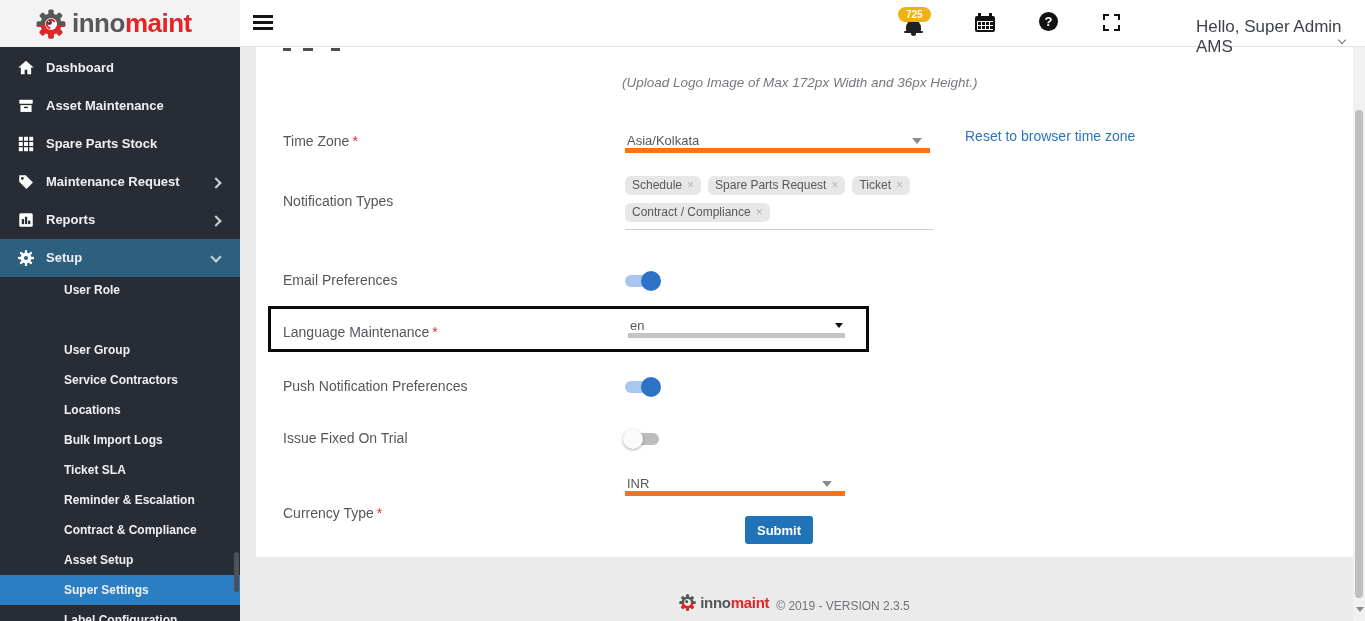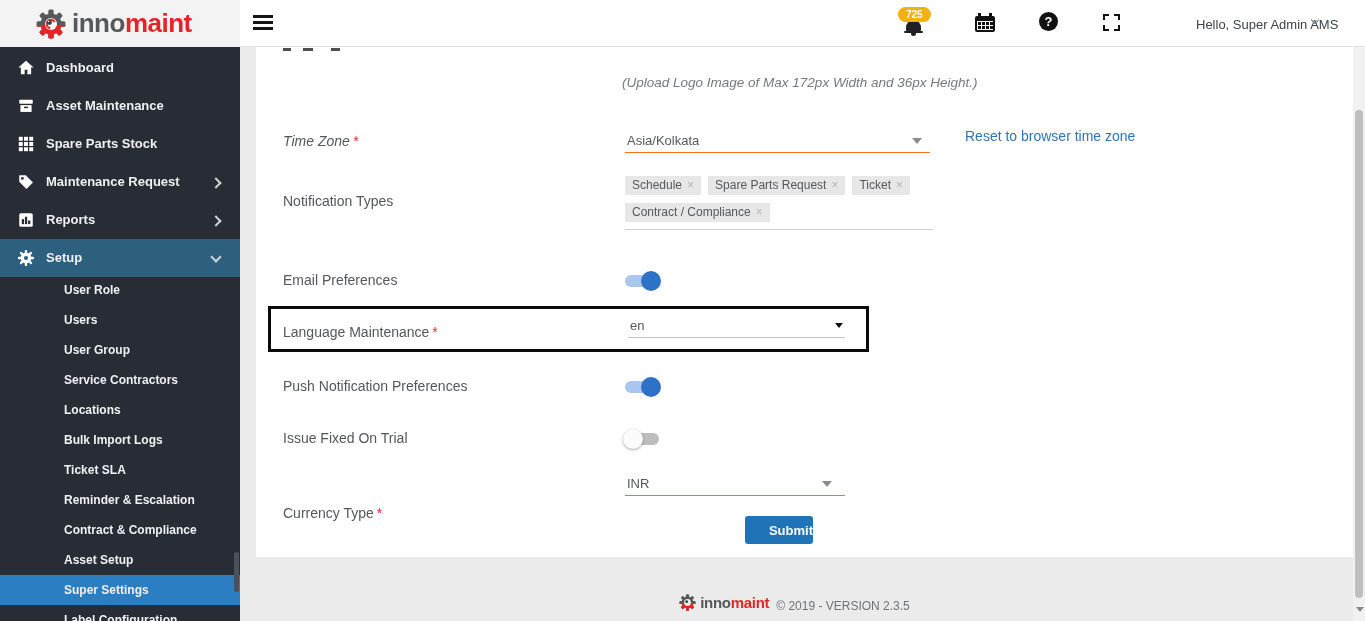--- a/index.html
+++ b/index.html
@@ -26,21 +26,21 @@
   .calendar .grid { position:absolute; left:2px; right:2px; top:5px; bottom:2px;
      background-image:linear-gradient(#fff 1px, transparent 1px),linear-gradient(90deg,#fff 1px, transparent 1px);
      background-size:4px 4px; background-position:0 0; }
   .help { position:absolute; left:1039px; top:12px; width:19px; height:19px; background:#111; border-radius:50%; color:#fff; font-size:13px; font-weight:700; text-align:center; line-height:19px; }
   .fullscreen { position:absolute; left:1103px; top:14px; width:17px; height:17px; }
   .fullscreen i { position:absolute; width:6px; height:6px; border:2px solid #111; }
   .fullscreen i.tl { left:0; top:0; border-right:none; border-bottom:none; }
   .fullscreen i.tr { right:0; top:0; border-left:none; border-bottom:none; }
   .fullscreen i.bl { left:0; bottom:0; border-right:none; border-top:none; }
   .fullscreen i.br { right:0; bottom:0; border-left:none; border-top:none; }
-  .greeting { position:absolute; left:1196px; top:17px; font-size:13px; color:#3f4347; cursor:pointer; }
+  .greeting { position:absolute; left:1196px; top:17px; font-size:17px; color:#3f4347; cursor:pointer; }
   .greeting .chev { display:inline-block; border:solid #6f7478; border-width:0 1.5px 1.5px 0; padding:2.5px; transform:rotate(45deg); margin-left:6px; vertical-align:3px; }
 
   
   .sidebar { position:absolute; left:0; top:47px; width:240px; height:574px; background:#282d35; overflow:hidden; z-index:20; }
   .s-item { position:absolute; left:0; width:240px; height:38px; cursor:pointer; }
   .s-item .lbl { position:absolute; left:46px; top:0; line-height:38px; font-size:13px; font-weight:700; color:#eef0f2; }
   .s-item .ico { position:absolute; left:17px; top:10px; width:18px; height:18px; }
   .s-item.active-parent { background:#2d5f7e; }
   .chev { display:inline-block; border:solid #ccd1d6; border-width:0 2px 2px 0; padding:3px; position:absolute; right:20px; }
   .chev.right { transform:rotate(-45deg); top:16px; }
@@ -51,52 +51,52 @@
   .side-scroll-thumb { position:absolute; right:1px; top:505px; width:5px; height:40px; background:#4a515c; border-radius:3px; }
 
   
   .card { position:absolute; left:256px; top:47px; width:1174px; height:510px; background:#ffffff; }
   .clip-mark { position:absolute; top:1px; height:3px; background:#4b4e52; }
   .cm1 { left:27px; width:8px; } .cm2 { left:47px; width:10px; } .cm3 { left:75px; width:9px; }
 
   .upload-hint { position:absolute; left:366px; top:28px; font-size:13.5px; font-style:italic; color:#75797d; }
   .f-label { position:absolute; left:27px; font-size:14px; color:#54575b; }
   .req { color:#e02d2d; margin-left:3px; }
-  .lbl-tz { top:86px;font-style:italic; } .lbl-nt { top:146px; } .lbl-email { top:225px; } .lbl-lang { top:277px; }
+  .lbl-tz { top:86px; } .lbl-nt { top:146px; } .lbl-email { top:225px; } .lbl-lang { top:277px; }
   .lbl-push { top:331px; } .lbl-issue { top:383px; } .lbl-cur { top:458px; }
 
-  .sel { position:absolute; height:24px; border-bottom:1px solid #f97316; font-size:13px; color:#55585c; cursor:pointer; }
+  .sel { position:absolute; height:24px; border-bottom:5px solid #f97316; font-size:13px; color:#55585c; cursor:pointer; }
   .sel .val { position:absolute; left:2px; top:4px; }
   .caret-gray { position:absolute; width:0; height:0; border-left:5px solid transparent; border-right:5px solid transparent; border-top:6px solid #8b8b8b; }
   .caret-black { position:absolute; width:0; height:0; border-left:4px solid transparent; border-right:4px solid transparent; border-top:5px solid #111; }
   .sel-tz { left:369px; top:82px; width:305px; }
   .sel-tz .caret-gray { right:8px; top:9px; }
   .sel-lang { left:372px; top:267px; width:217px; border-bottom-color:#c4c4c4; }
   .sel-lang .caret-black { right:2px; top:9px; }
   .sel-cur { left:369px; top:425px; width:220px; }
   .sel-cur .caret-gray { right:13px; top:9px; }
 
   .reset-link { position:absolute; left:709px; top:81px; font-size:14px; color:#2e74b8; cursor:pointer; }
 
   .tags-box { position:absolute; left:369px; top:128px; width:308px; height:55px; border-bottom:1px solid #cfcfcf; }
-  .chip { display:inline-block; background:#e7e7e7; border-radius:0; padding:2px 7px 3px 7px; margin:0 7px 7px 0; font-size:12px; color:#55585c; }
+  .chip { display:inline-block; background:#e7e7e7; border-radius:6px; padding:2px 7px 3px 7px; margin:0 7px 7px 0; font-size:12px; color:#55585c; }
   .chip .x { color:#b5b5b5; margin-left:5px; font-size:12px; cursor:pointer; }
 
   .tgl { position:absolute; left:369px; width:34px; height:14px; cursor:pointer; }
   .tgl .track { position:absolute; left:0; right:0; top:1px; height:12px; border-radius:6px; }
   .tgl .knob { position:absolute; width:20px; height:20px; border-radius:50%; top:-3px; }
   .tgl.on .track { background:#a9c6ef; }
   .tgl.on .knob { right:-2px; background:#2e72c8; }
   .tgl.off .track { background:#bdbdbd; }
   .tgl.off .knob { left:-2px; background:#fbfbfb; box-shadow:0 1px 3px rgba(0,0,0,0.35); }
   .tgl-email { top:227px; } .tgl-push { top:333px; } .tgl-issue { top:385px; }
 
   .hl-box { position:absolute; left:12px; top:259px; width:601px; height:46px; border:3px solid #0a0a0a; pointer-events:none; }
 
-  .submit-btn { position:absolute; left:489px; top:469px; width:68px; height:28px; background:#2173b8; border:none; border-radius:3px; color:#fff; font-size:13px; font-weight:700; font-family:inherit; cursor:pointer;text-align:right; }
+  .submit-btn { position:absolute; left:489px; top:469px; width:68px; height:28px; background:#2173b8; border:none; border-radius:3px; color:#fff; font-size:13px; font-weight:700; font-family:inherit; cursor:pointer; }
 
   
   .footer { position:absolute; left:256px; top:589px; width:1077px; height:26px; display:flex; align-items:center; justify-content:center; }
   .footer .logo-text { font-size:15px; letter-spacing:-0.3px; margin-left:4px; }
   .footer .copy { font-size:12px; color:#6e7276; margin-left:7px;margin-top:7px; }
 
   
   .scroll-track { position:absolute; left:1353px; top:47px; width:12px; height:574px; background:#f1f1f1; }
   .scroll-thumb { position:absolute; left:1355px; top:110px; width:8px; height:488px; background:#bfbfbf; border-radius:4px; cursor:pointer; }
   .scroll-arrow { position:absolute; left:1356px; top:607px; width:0; height:0; border-left:4px solid transparent; border-right:4px solid transparent; border-top:5px solid #8a8a8a; }
@@ -239,23 +239,20 @@
           <circle cx="10" cy="10" r="6"></circle>
           <circle cx="10" cy="10" r="2.3" fill="#2d5f7e"></circle>
         </svg>
       </span>
       <span class="lbl">Setup</span>
       <span class="chev down"></span>
     </div>
 
     <div class="sub-item" style="top:228px">
         <span class="lbl">User Role</span>
-      </div>
-    <div class="sub-item" style="top:258px">
-        <span class="lbl">Users</span>
       </div>
     <div class="sub-item" style="top:288px">
         <span class="lbl">User Group</span>
       </div>
     <div class="sub-item" style="top:318px">
         <span class="lbl">Service Contractors</span>
       </div>
     <div class="sub-item" style="top:348px">
         <span class="lbl">Locations</span>
       </div>

